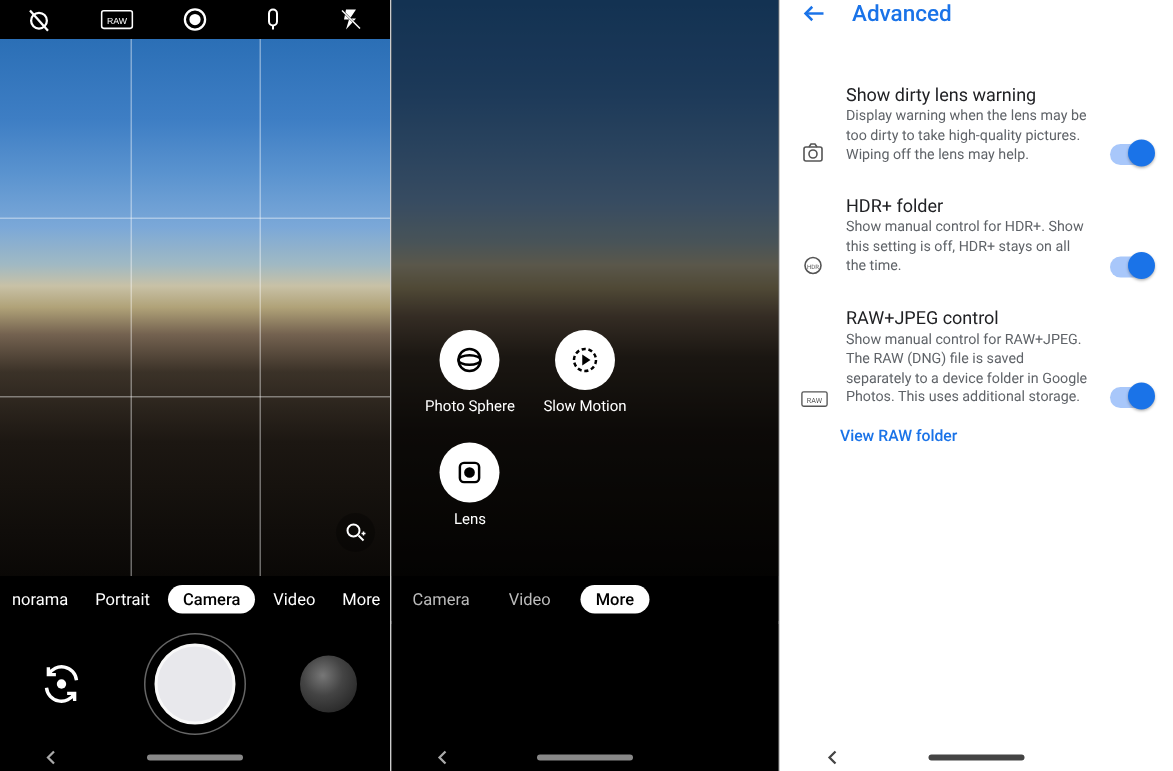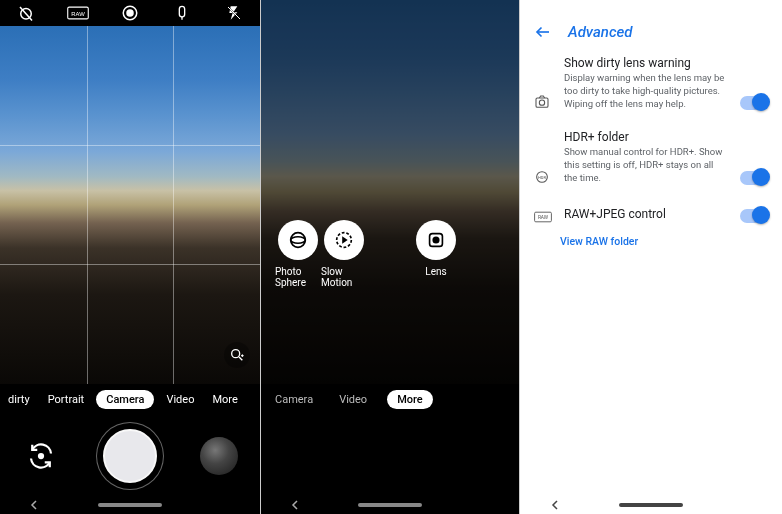--- a/index.html
+++ b/index.html
@@ -49,31 +49,31 @@
   .thumb { width:38px; height:38px; border-radius:50%;
     background: radial-gradient(circle at 40% 35%, #777 0%, #444 40%, #1a1a1a 100%); }
 
   .navbar { position:absolute; left:0; right:0; bottom:0; height:18px; background:#000;
     display:flex; align-items:center; justify-content:space-around; color:#999; font-size:10px; }
   .nav-pill { width:64px; height:4px; border-radius:2px; background:#888; }
 
   
   .s2 .city-bg { top:0; bottom:130px; }
   .more-grid { position:absolute; top:220px; left:0; right:0;
-    display:grid; grid-template-columns: repeat(5, 1fr); row-gap:18px; padding: 0 14px; }
+    display:grid; grid-template-columns: repeat(3, 1fr); row-gap:18px; padding: 0 14px; }
   .more-item { display:flex; flex-direction:column; align-items:center; gap:6px; color:#fff; font-size:10px; }
   .more-icon { width:40px; height:40px; border-radius:50%; background:#fff; display:flex;
     align-items:center; justify-content:center; color:#000; }
   .mode-strip2 { position:absolute; left:0; right:0; bottom:100px; height:30px; background:#000;
     display:flex; align-items:center; gap:14px; padding-left:8px; font-size:11px; color:#bbb; }
   .controls2 { position:absolute; left:0; right:0; bottom:18px; height:80px; background:#000; }
 
   
-  .s3-header { height:42px; display:flex; align-items:flex-end; gap:16px; padding:0 14px;
-    color:#1a73e8; font-size:15px; font-weight:500; border-bottom:1px solid rgba(0,0,0,0);font-style:italic; }
+  .s3-header { height:42px; display:flex; align-items:flex-start; gap:16px; padding:0 14px;
+    color:#1a73e8; font-size:15px; font-weight:500; border-bottom:1px solid rgba(0,0,0,0); }
   .s3-body { padding: 4px 14px 0 14px; }
   .setting { display:flex; align-items:flex-end; gap:12px; padding:10px 0; }
   .setting .lead { width:18px; padding-top:1px; color:#444; flex-shrink:0; }
   .setting .txt { flex:1; }
   .setting .title { font-size:12px; color:#202124; margin-bottom:2px; }
   .setting .desc { font-size:9.5px; line-height:1.35; color:#5f6368; }
   .toggle { width:28px; height:14px; border-radius:7px; background:#a8c7fa; position:relative; flex-shrink:0; margin-top:4px; }
   .toggle::after { content:""; position:absolute; right:-2px; top:-3px; width:18px; height:18px;
     border-radius:50%; background:#1a73e8; box-shadow:0 1px 2px rgba(0,0,0,0.3); }
   .link { font-size:10.5px; color:#1a73e8; font-weight:500; margin-left:26px; margin-top:2px; }
@@ -135,21 +135,21 @@
 
     <div class="motion-icon">
       <svg width="16" height="16" viewBox="0 0 24 24" fill="none" stroke="#fff" stroke-width="2">
         <circle cx="10" cy="10" r="6"></circle>
           <path d="M15 15 L20 20"></path>
           <path d="M18 13 L22 13 M20 11 L20 15" stroke-width="1.5"></path>
       </svg>
     </div>
 
     <div class="mode-strip">
-      <div class="mode-item">dirty</div>
+      <div class="mode-item">norama</div>
       <div class="mode-item">Portrait</div>
       <div class="mode-item active">Camera</div>
       <div class="mode-item">Video</div>
       <div class="mode-item">More</div>
     </div>
 
     <div class="controls">
       <div class="switch-cam">
         <svg width="30" height="30" viewBox="0 0 24 24" fill="none" stroke="#fff" stroke-width="1.8">
           <path d="M20 10 A8 8 0 0 0 5 7"></path>
@@ -271,20 +271,21 @@
 
       <div class="setting">
         <div class="lead">
           <svg width="18" height="12" viewBox="0 0 30 18" fill="none" stroke="#555" stroke-width="1.5">
             <rect x="1" y="1" width="28" height="16" rx="2"></rect>
             <text x="15" y="13" font-size="8" fill="#555" text-anchor="middle" stroke="none">RAW</text>
           </svg>
         </div>
         <div class="txt">
           <div class="title">RAW+JPEG control</div>
+          <div class="desc">Show manual control for RAW+JPEG. The RAW (DNG) file is saved separately to a device folder in Google Photos. This uses additional storage.</div>
         </div>
         <div class="toggle"></div>
       </div>
 
       <div class="link">View RAW folder</div>
     </div>
 
     <div class="navbar3">
       <span>
         <svg width="10" height="10" viewBox="0 0 10 10" fill="none" stroke="#444" stroke-width="1.5">

